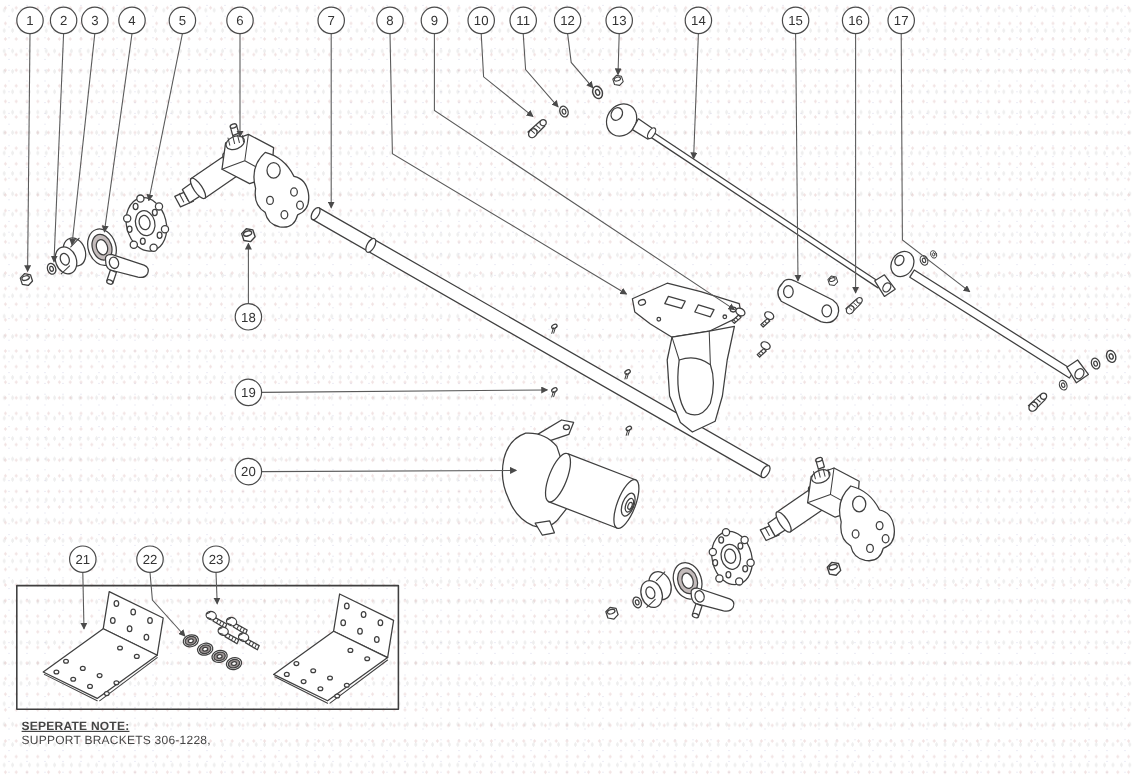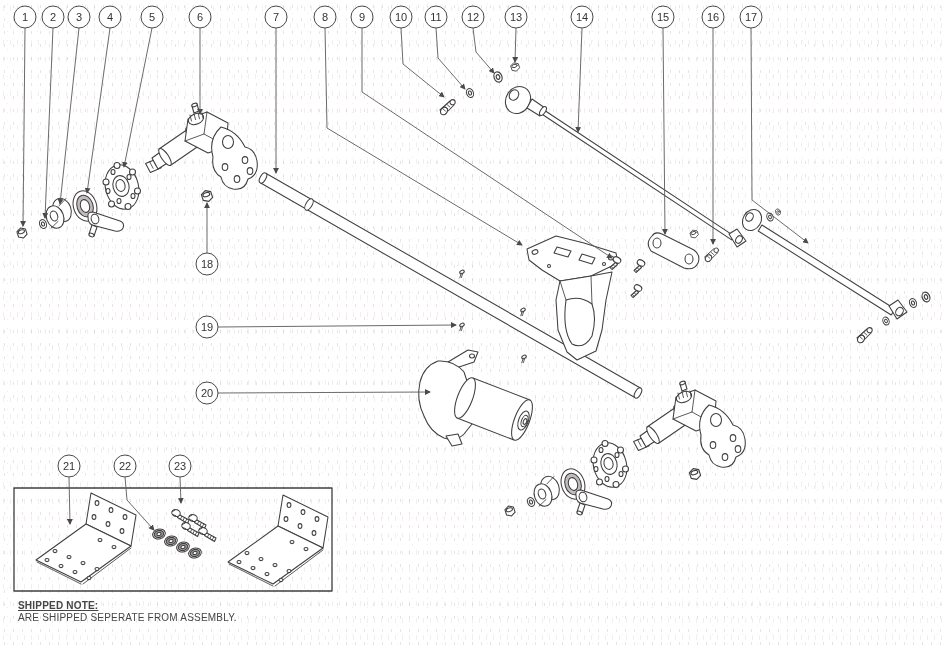--- a/index.html
+++ b/index.html
@@ -362,16 +362,16 @@
           <text x="125" y="470">22</text>
         </g>
     <g class="balloon">
           <circle cx="180" cy="466" r="11"></circle>
           <text x="180" y="470">23</text>
         </g>
   </g>
 </svg>
 
 <div class="note">
-  <div class="t">SHIPPED NOTE:</div>
-  <div>ARE SHIPPED SEPERATE FROM ASSEMBLY.</div>
+  <div class="t">SEPERATE NOTE:</div>
+  <div>SUPPORT BRACKETS 306-1228,</div>
 </div>
 </div>
 
 </body></html>

